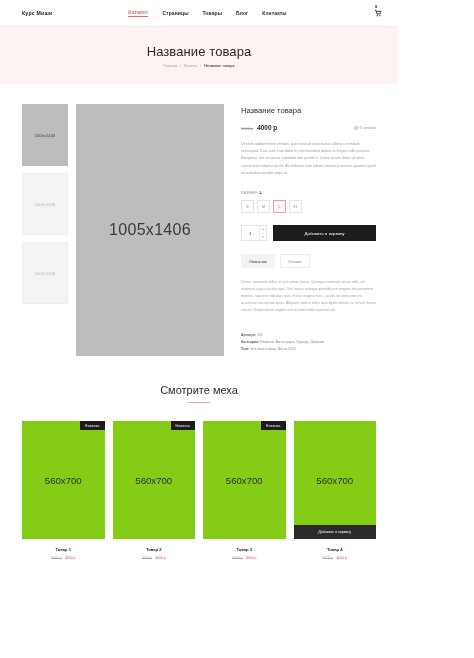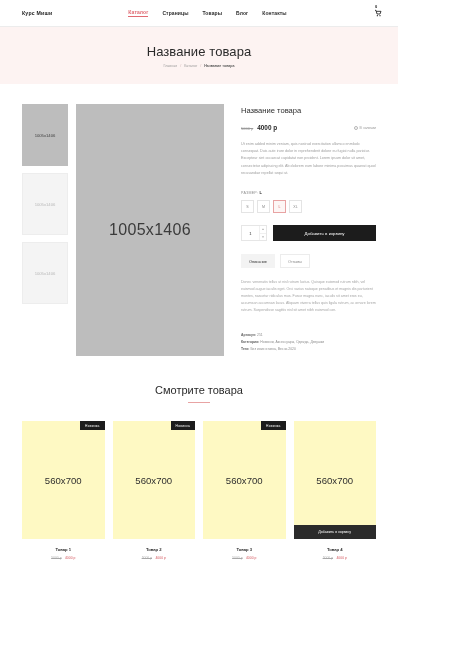--- a/index.html
+++ b/index.html
@@ -265,21 +265,21 @@
   }
   .cards {
     display: flex;
     gap: 8px;
     padding: 0 22px;
   }
   .card { flex: 1; }
   .card-img {
     position: relative;
     height: 118px;
-    background: #fef9c3;
+    background: #84cc16;
     display: flex;
     align-items: center;
     justify-content: center;
     font-size: 9.6px;
     color: #2f2f2f;
     cursor: pointer;
     overflow: hidden;
   }
   .badge {
     position: absolute;
@@ -409,21 +409,21 @@
         </div>
         <div>
           <b>Теги:</b>
           <span>Без кожи и меха, Весна 2020</span>
         </div>
       </div>
     </div>
   </div>
 
   <div class="related">
-    <h2 class="related-title">Смотрите товара</h2>
+    <h2 class="related-title">Смотрите меха</h2>
     <div class="related-rule"></div>
 
     <div class="cards">
 
       <div class="card">
         <div class="card-img">560x700<div class="badge" style="position:absolute">Новинка</div></div>
 
         <div class="card-name">Товар 1</div>
         <div class="card-price">
           <span class="old">5000 р</span>

